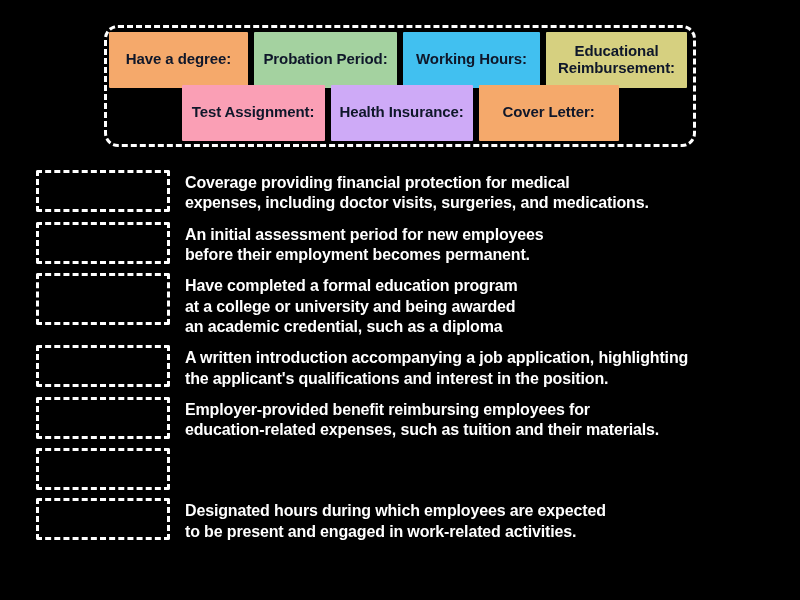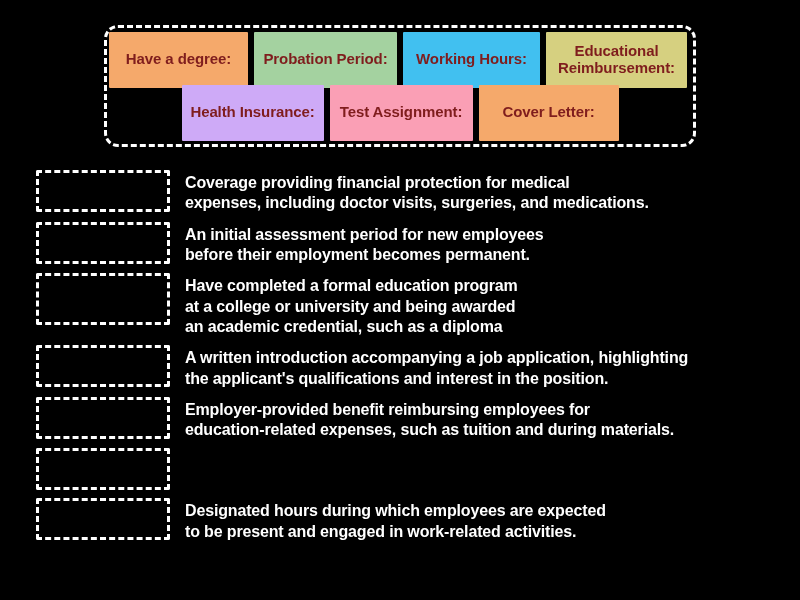--- a/index.html
+++ b/index.html
@@ -41,21 +41,21 @@
   .tile-row.row-2 { justify-content: center; width: 100%; }
 
   .tile {
     height: 56px;
     box-sizing: border-box;
     margin-right: 6px;
     display: flex;
     align-items: center;
     justify-content: center;
     text-align: center;
-    color: #7f1d1d;
+    color: #0f172a;
     font-size: 15px;
     font-weight: 600;
     line-height: 1.12;
     padding: 2px 6px;
     letter-spacing: -0.1px;
     cursor: grab;
     border-radius: 1px;
     overflow: hidden;
   }
   .tile:last-child { margin-right: 0; }
@@ -110,24 +110,24 @@
   <div class="tile-row row-1">
     <div class="tile tile-w-degree" style="background-color: rgb(245, 169, 107);">Have a degree:</div>
     <div class="tile tile-w-probation" style="background-color: rgb(164, 210, 160);">Probation
 Period:</div>
     <div class="tile tile-w-hours" style="background-color: rgb(65, 192, 240);">Working Hours:</div>
     <div class="tile tile-w-reimburse" style="background-color: rgb(214, 208, 128);">Educational
 Reimbursement:</div>
   </div>
 
   <div class="tile-row row-2">
+    <div class="tile tile-w-test" style="background-color: rgb(250, 159, 181);">Test
+Assignment:</div>
     <div class="tile tile-w-health" style="background-color: rgb(206, 170, 247);">Health
 Insurance:</div>
-    <div class="tile tile-w-test" style="background-color: rgb(250, 159, 181);">Test
-Assignment:</div>
     <div class="tile tile-w-cover" style="background-color: rgb(245, 169, 107);">Cover Letter:</div>
   </div>
 
 </div>
 
 <div id="answers">
 
   <div class="answer-row">
     <div class="drop-zone"></div>
     <div class="definition">Coverage providing financial protection for medical
@@ -149,21 +149,21 @@
 
   <div class="answer-row">
     <div class="drop-zone"></div>
     <div class="definition">A written introduction accompanying a job application, highlighting
 the applicant's qualifications and interest in the position.</div>
   </div>
 
   <div class="answer-row">
     <div class="drop-zone"></div>
     <div class="definition">Employer-provided benefit reimbursing employees for
-education-related expenses, such as tuition and during materials.</div>
+education-related expenses, such as tuition and their materials.</div>
   </div>
 
   <div class="answer-row">
     <div class="drop-zone"></div>
   </div>
 
   <div class="answer-row">
     <div class="drop-zone"></div>
     <div class="definition">Designated hours during which employees are expected
 to be present and engaged in work-related activities.</div>

